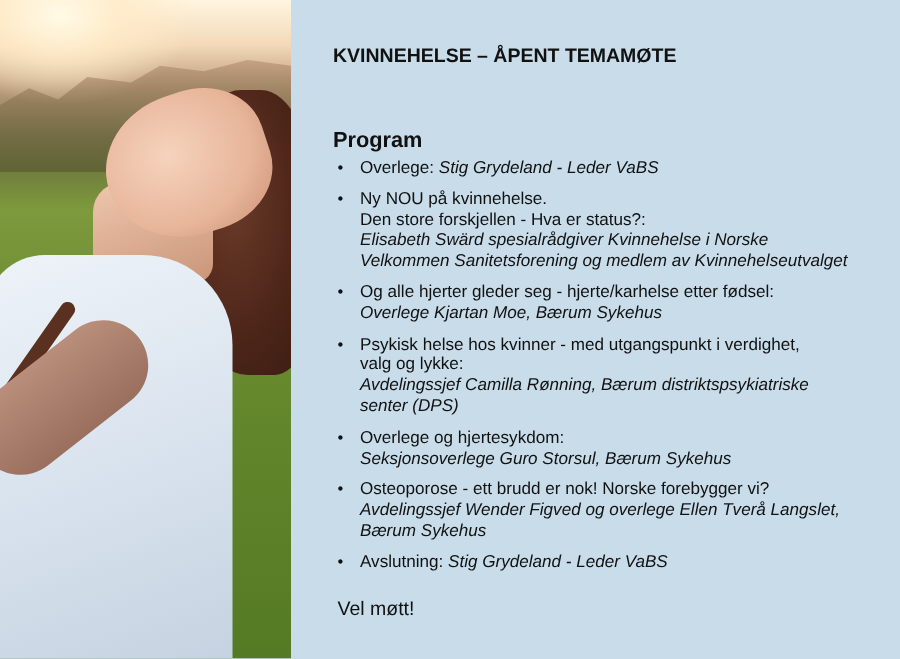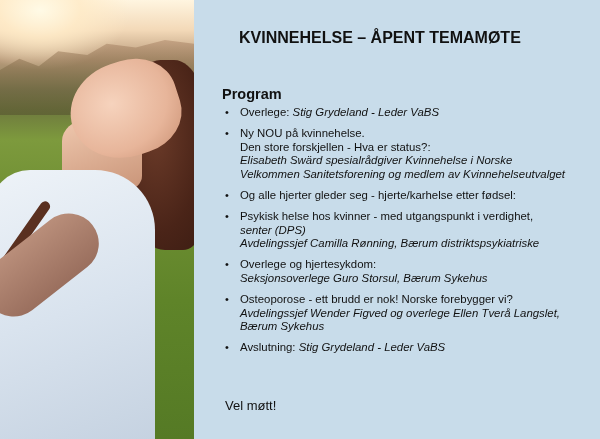--- a/index.html
+++ b/index.html
@@ -51,22 +51,22 @@
       transform-origin: left center;
     }
     .photo .braid {
       position: absolute; left: 20px; top: 195px; width: 10px; height: 80px;
       background: #5a3020; border-radius: 5px; transform: rotate(35deg);
     }
     .content {
       position: absolute; left: 222px; top: 0; width: 370px;
     }
     .title {
-      position: absolute; top: 29px; left: 17px;
-      font-size: 16px; font-weight: bold; letter-spacing: 0px; white-space: nowrap;
+      position: absolute; top: 29px; left: 0;
+      font-size: 13px; font-weight: bold; letter-spacing: 0px; white-space: nowrap;
     }
     .subtitle {
       position: absolute; top: 86px; left: 0;
       font-size: 14.5px; font-weight: bold;
     }
     ul.program {
       position: absolute; top: 106px; left: 0; margin: 0; padding: 0; list-style: none;
       width: 370px;
     }
     ul.program li {
@@ -107,26 +107,28 @@
     <li>
       <span class="bullet">•</span>
       <div class="topic">Ny NOU på kvinnehelse.</div>
       <div class="topic">Den store forskjellen - Hva er status?:</div>
       <div class="speaker">Elisabeth Swärd spesialrådgiver Kvinnehelse i Norske</div>
       <div class="speaker">Velkommen Sanitetsforening og medlem av Kvinnehelseutvalget</div>
     </li>
     <li>
       <span class="bullet">•</span>
       <div class="topic">Og alle hjerter gleder seg - hjerte/karhelse etter fødsel:</div>
+      <div class="speaker">Overlege Kjartan Moe, Bærum Sykehus</div>
     </li>
     <li>
       <span class="bullet">•</span>
       <div class="topic">Psykisk helse hos kvinner - med utgangspunkt i verdighet,</div>
+      <div class="topic">valg og lykke:</div>
+      <div class="speaker">Avdelingssjef Camilla Rønning, Bærum distriktspsykiatriske</div>
       <div class="speaker">senter (DPS)</div>
-      <div class="speaker">Avdelingssjef Camilla Rønning, Bærum distriktspsykiatriske</div>
     </li>
     <li>
       <span class="bullet">•</span>
       <div class="topic">Overlege og hjertesykdom:</div>
       <div class="speaker">Seksjonsoverlege Guro Storsul, Bærum Sykehus</div>
     </li>
     <li>
       <span class="bullet">•</span>
       <div class="topic">Osteoporose - ett brudd er nok! Norske forebygger vi?</div>
       <div class="speaker">Avdelingssjef Wender Figved og overlege Ellen Tverå Langslet,</div>

